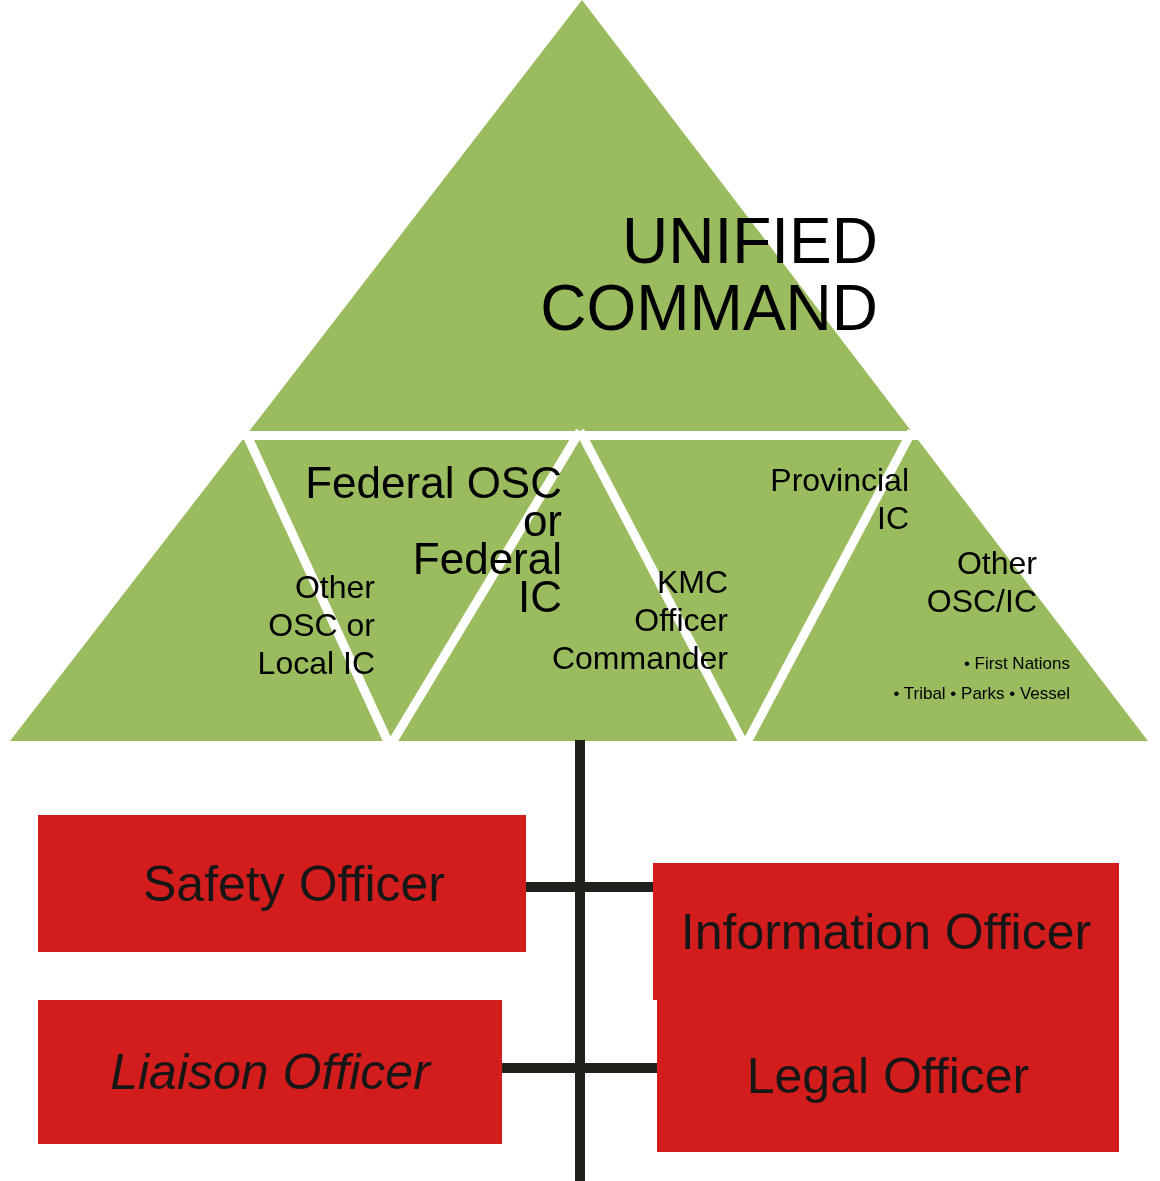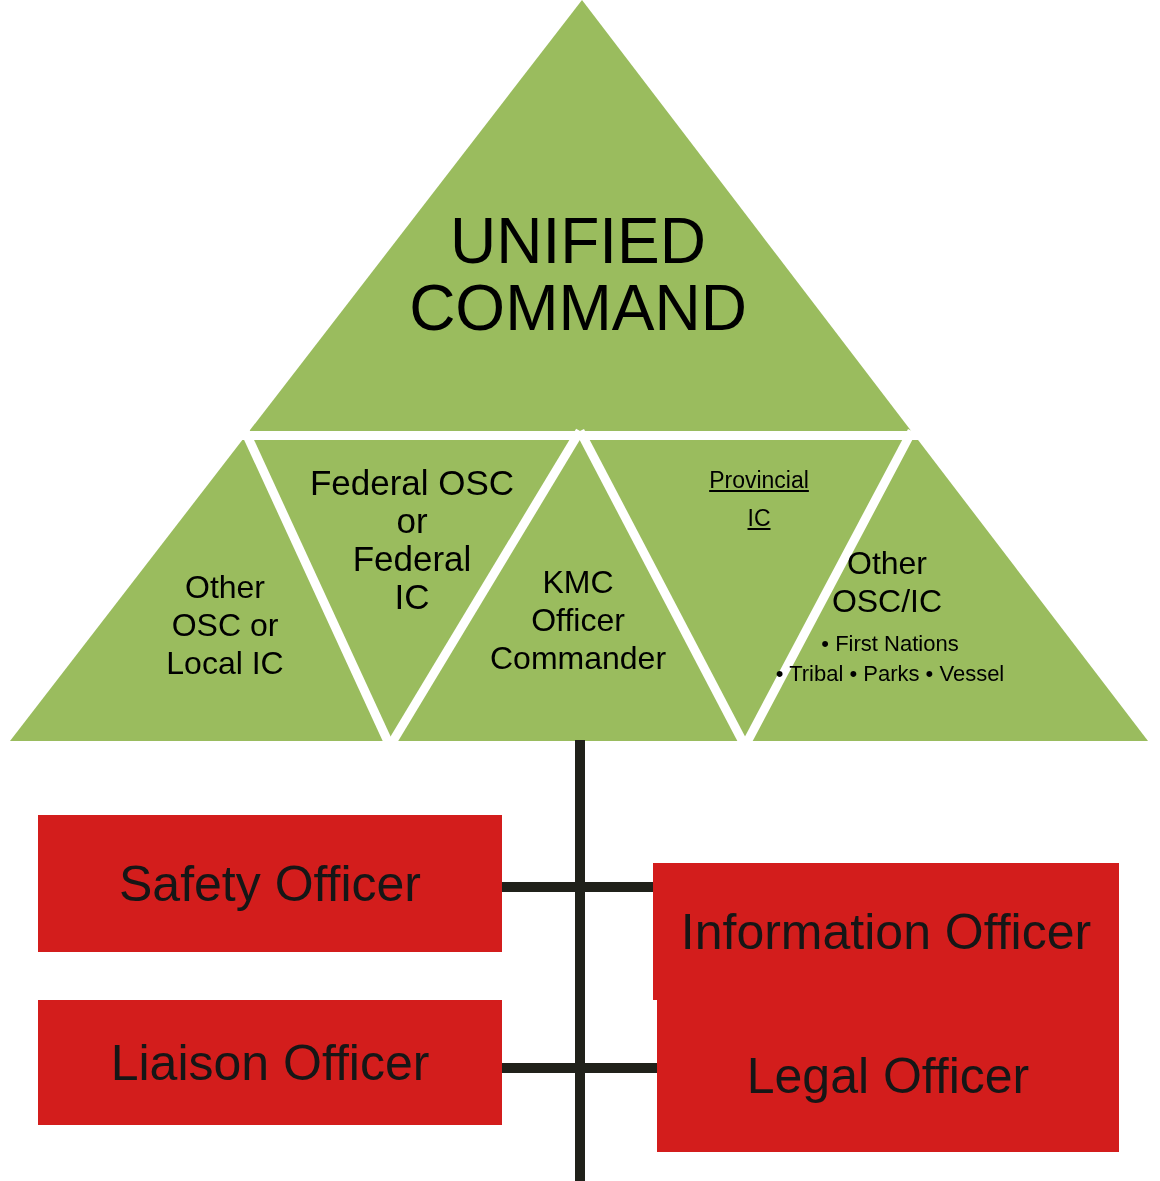--- a/index.html
+++ b/index.html
@@ -7,44 +7,44 @@
     position: relative;
     width: 1160px;
     height: 1181px;
     background: #ffffff;
     font-family: "Liberation Sans", sans-serif;
     overflow: hidden;
   }
   .stage svg { position: absolute; left: 0; top: 0; }
   .tri-label {
     position: absolute;
-    text-align: center;
+    text-align: right;
     color: #000000;
     white-space: nowrap;
   }
   .label-top    { left: 278px; top: 208px; width: 600px; font-size: 64px; line-height: 67px; }
   .label-local  { left: 75px;  top: 568px; width: 300px; font-size: 32px; line-height: 38px; }
-  .label-federal{ left: 262px; top: 464px; width: 300px; font-size: 35px; line-height: 38px; }
+  .label-federal{ left: 262px; top: 464px; width: 300px; font-size: 44px; line-height: 38px; }
   .label-kmc    { left: 428px; top: 563px; width: 300px; font-size: 32px; line-height: 38px; }
-  .label-prov   { left: 609px; top: 461px; width: 300px; font-size: 23px; line-height: 38px; text-decoration: underline; }
+  .label-prov   { left: 609px; top: 461px; width: 300px; font-size: 32px; line-height: 38px; }
   .label-other  { left: 737px; top: 544px; width: 300px; font-size: 32px; line-height: 38px; }
-  .label-other-bullets { left: 710px; top: 629px; width: 360px; font-size: 22px; line-height: 30px; }
+  .label-other-bullets { left: 710px; top: 649px; width: 360px; font-size: 17px; line-height: 30px; }
   .officer-box {
     position: absolute;
     background: #d31d1c;
     display: flex;
     align-items: center;
     justify-content: center;
     color: #161616;
     font-size: 50px;
     white-space: nowrap;
   }
-  .box-safety      { left: 38px;  top: 815px;  width: 464px; height: 137px; }
+  .box-safety      { left: 38px;  top: 815px;  width: 464px; height: 137px; padding-left: 24px; }
   .box-information { left: 653px; top: 815px;  width: 466px; height: 137px; margin-top: 48px; }
-  .box-liaison     { left: 38px;  top: 1000px; width: 464px; height: 125px; }
+  .box-liaison     { left: 38px;  top: 1000px; width: 464px; height: 144px; font-style: italic; }
   .box-legal       { left: 657px; top: 1000px; width: 462px; height: 152px; }
 </style>
 </head>
 <body>
 
 <div class="stage">
 
   <svg width="1160" height="1181" viewBox="0 0 1160 1181">
 
     <polygon points="582,0 10,741 1148,741" fill="#9ABC5E"></polygon>

